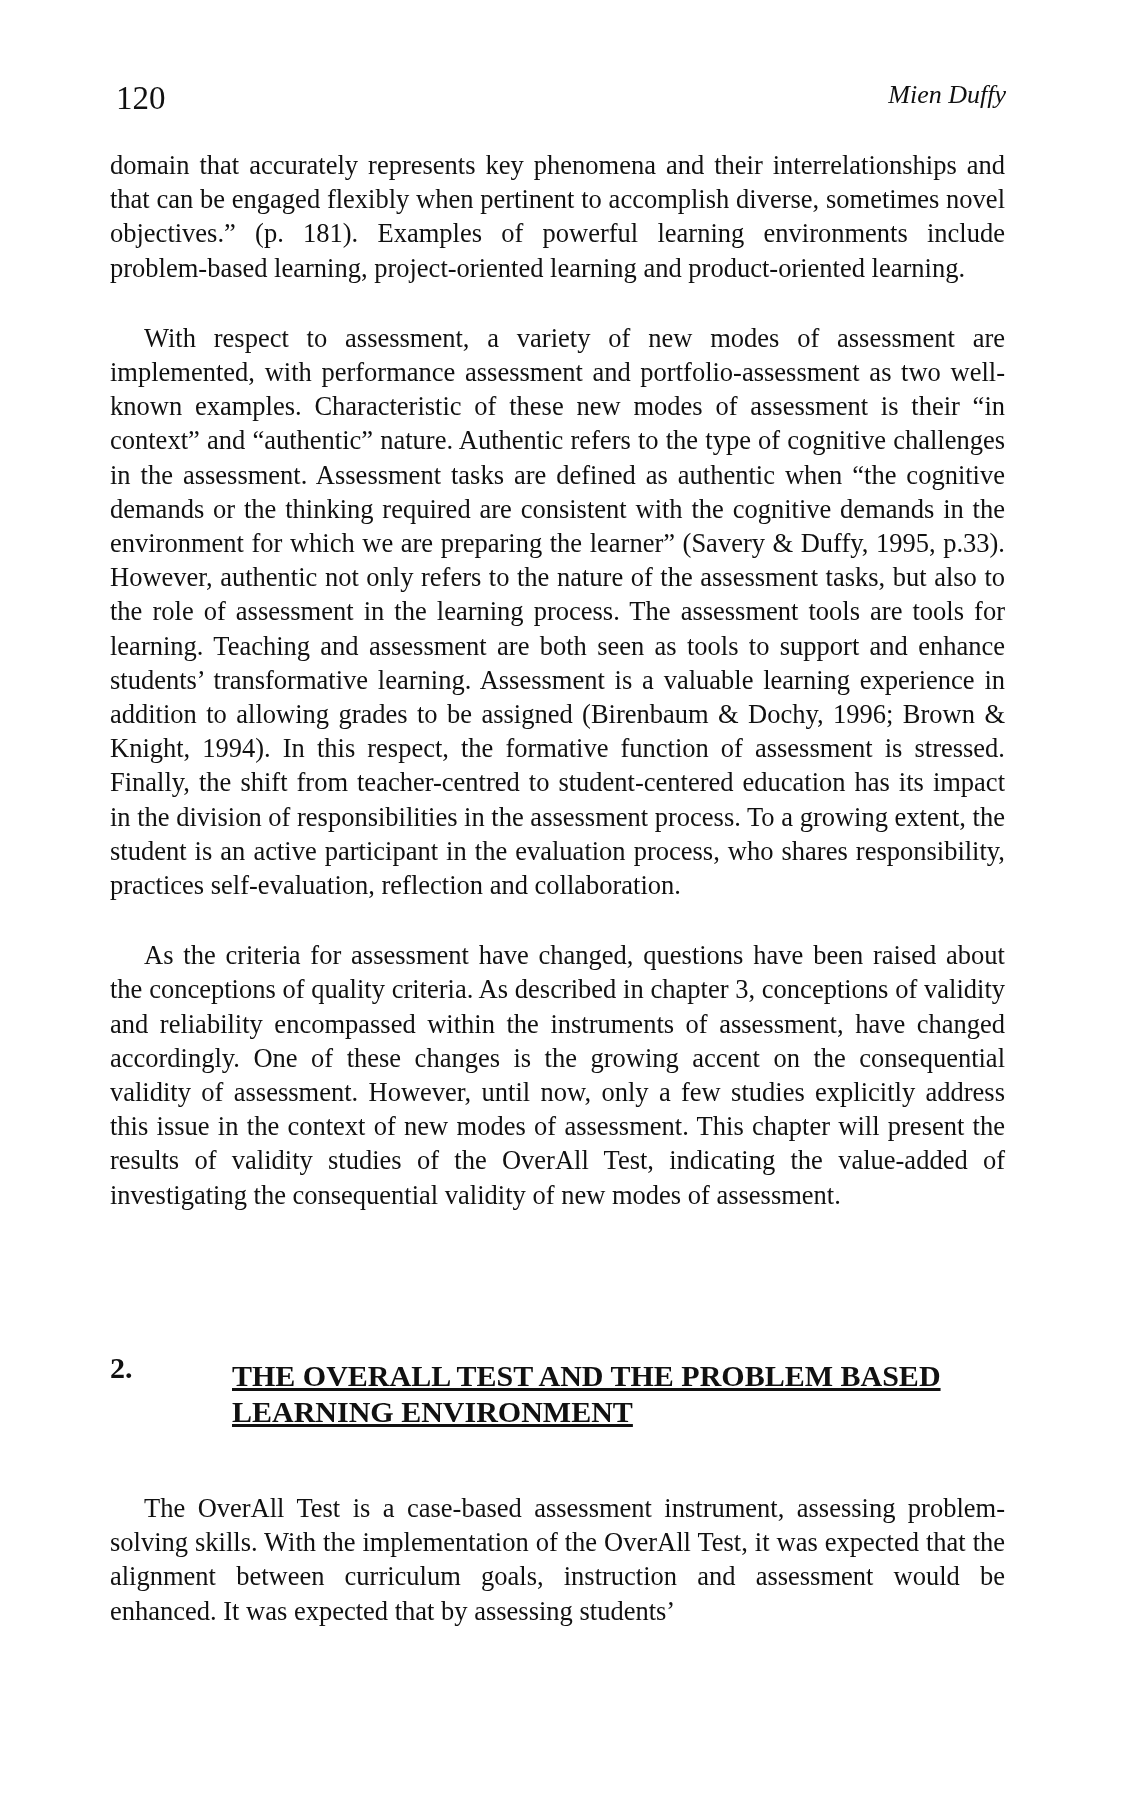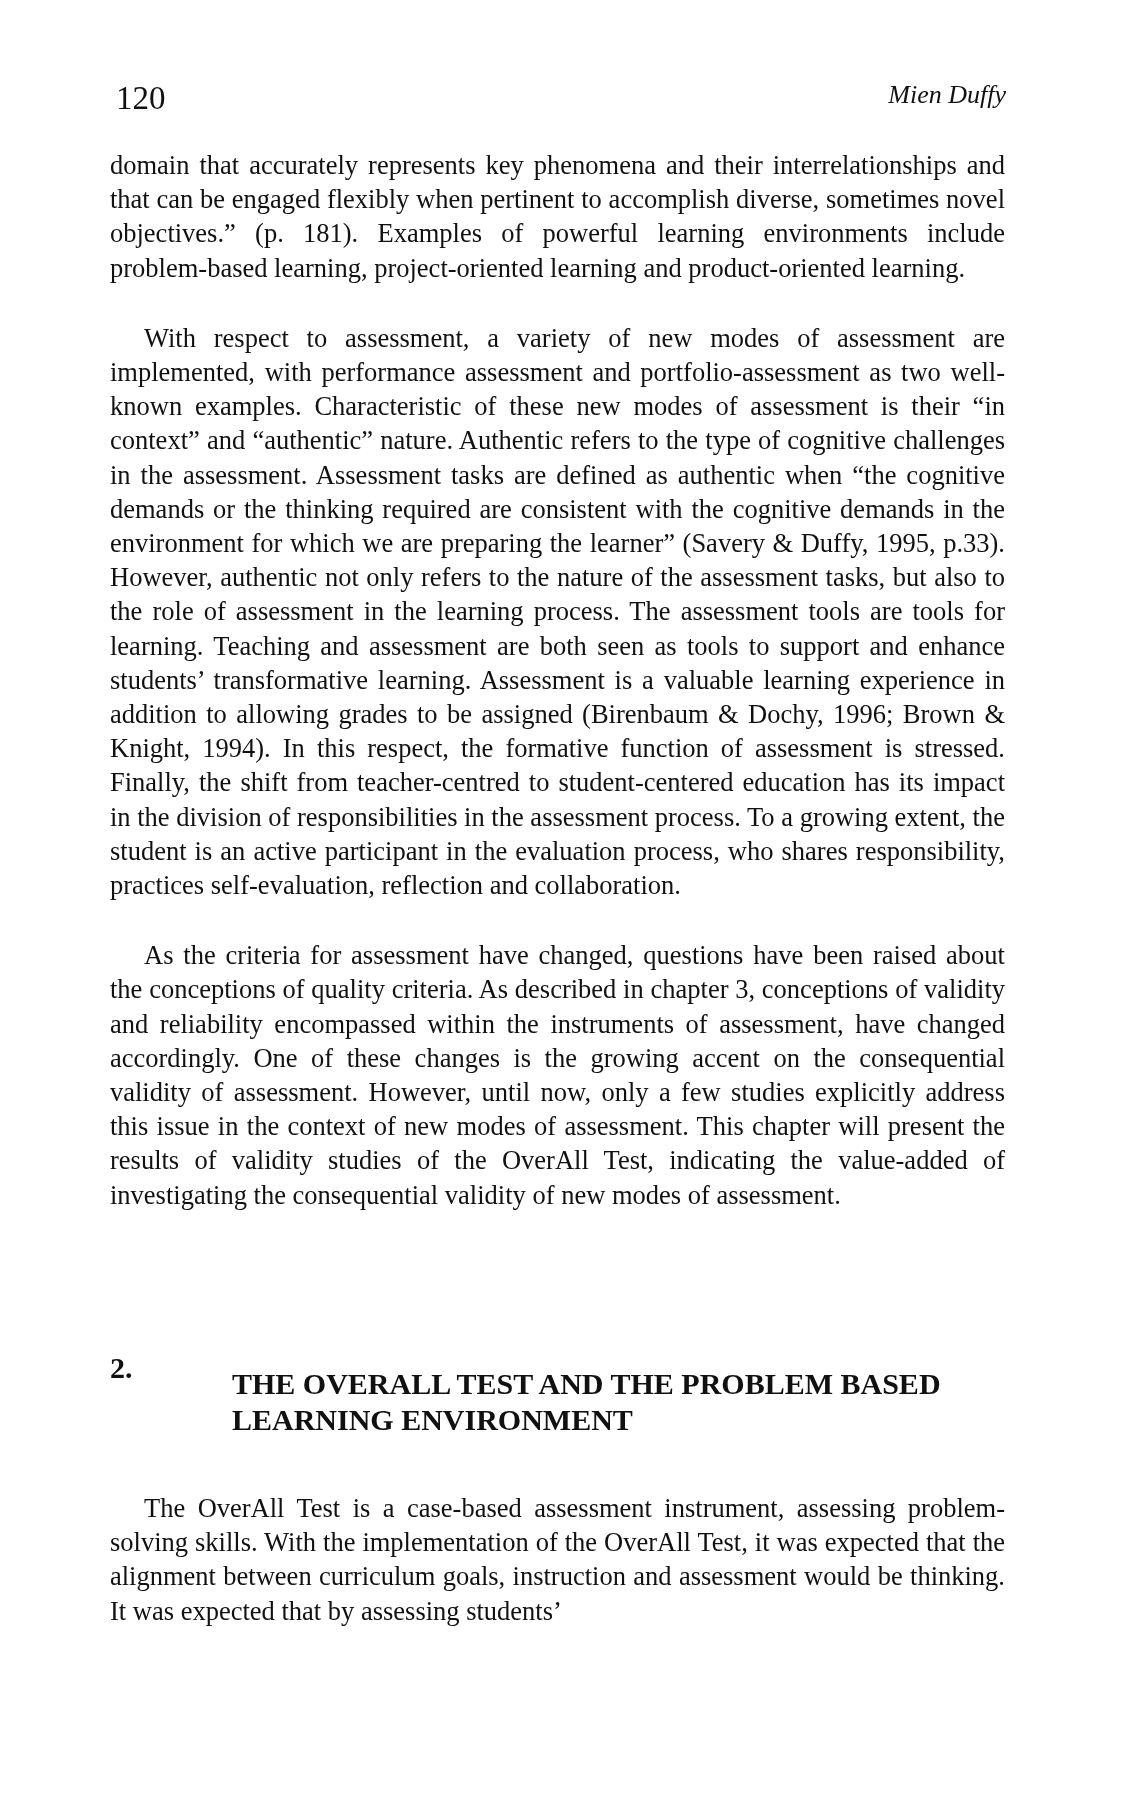--- a/index.html
+++ b/index.html
@@ -7,21 +7,21 @@
          font-family:"Liberation Serif", "DejaVu Serif", serif; color:#111; }
   .header { position:absolute; top:80px; left:116px; width:890px; height:40px; }
   .pagenum { position:absolute; left:0; top:0; font-size:33px; }
   .running { position:absolute; right:0; top:0; font-size:26px; font-style:italic; }
   .body { position:absolute; left:110px; width:895px; font-size:26.5px; line-height:34.2px; text-align:justify; }
   .p { margin:0; }
   .p.indent { text-indent:34px;margin-top:36px; }
   #block1 { top:148px; }
   .section { position:absolute; top:1350px; left:110px; width:895px; font-weight:bold; font-size:30px; line-height:36px; }
   .section .num { position:absolute; left:0; top:0; }
-  .section .title { position:absolute; left:122px; top:16px; width:760px; }
+  .section .title { position:absolute; left:122px; top:8px; width:760px;text-decoration:underline; }
   #block2 { top:1455px; }
 </style>
 </head>
 <body>
 
 <div class="header">
   <span class="pagenum">120</span>
   <span class="running">Mien Duffy</span>
 </div>
 
@@ -30,14 +30,14 @@
   <p class="p indent">With respect to assessment, a variety of new modes of assessment are implemented, with performance assessment and portfolio-assessment as two well-known examples. Characteristic of these new modes of assessment is their “in context” and “authentic” nature. Authentic refers to the type of cognitive challenges in the assessment. Assessment tasks are defined as authentic when “the cognitive demands or the thinking required are consistent with the cognitive demands in the environment for which we are preparing the learner” (Savery &amp; Duffy, 1995, p.33). However, authentic not only refers to the nature of the assessment tasks, but also to the role of assessment in the learning process. The assessment tools are tools for learning. Teaching and assessment are both seen as tools to support and enhance students’ transformative learning. Assessment is a valuable learning experience in addition to allowing grades to be assigned (Birenbaum &amp; Dochy, 1996; Brown &amp; Knight, 1994). In this respect, the formative function of assessment is stressed. Finally, the shift from teacher-centred to student-centered education has its impact in the division of responsibilities in the assessment process. To a growing extent, the student is an active participant in the evaluation process, who shares responsibility, practices self-evaluation, reflection and collaboration.</p>
   <p class="p indent">As the criteria for assessment have changed, questions have been raised about the conceptions of quality criteria. As described in chapter 3, conceptions of validity and reliability encompassed within the instruments of assessment, have changed accordingly. One of these changes is the growing accent on the consequential validity of assessment. However, until now, only a few studies explicitly address this issue in the context of new modes of assessment. This chapter will present the results of validity studies of the OverAll Test, indicating the value-added of investigating the consequential validity of new modes of assessment.</p>
 </div>
 
 <div class="section">
   <span class="num">2.</span>
   <span class="title">THE OVERALL TEST AND THE PROBLEM BASED LEARNING ENVIRONMENT</span>
 </div>
 
 <div class="body" id="block2">
-  <p class="p indent">The OverAll Test is a case-based assessment instrument, assessing problem-solving skills. With the implementation of the OverAll Test, it was expected that the alignment between curriculum goals, instruction and assessment would be thinking. It was expected that by assessing students’</p>
+  <p class="p indent">The OverAll Test is a case-based assessment instrument, assessing problem-solving skills. With the implementation of the OverAll Test, it was expected that the alignment between curriculum goals, instruction and assessment would be enhanced. It was expected that by assessing students’</p>
 </div>
 
 </body></html>

